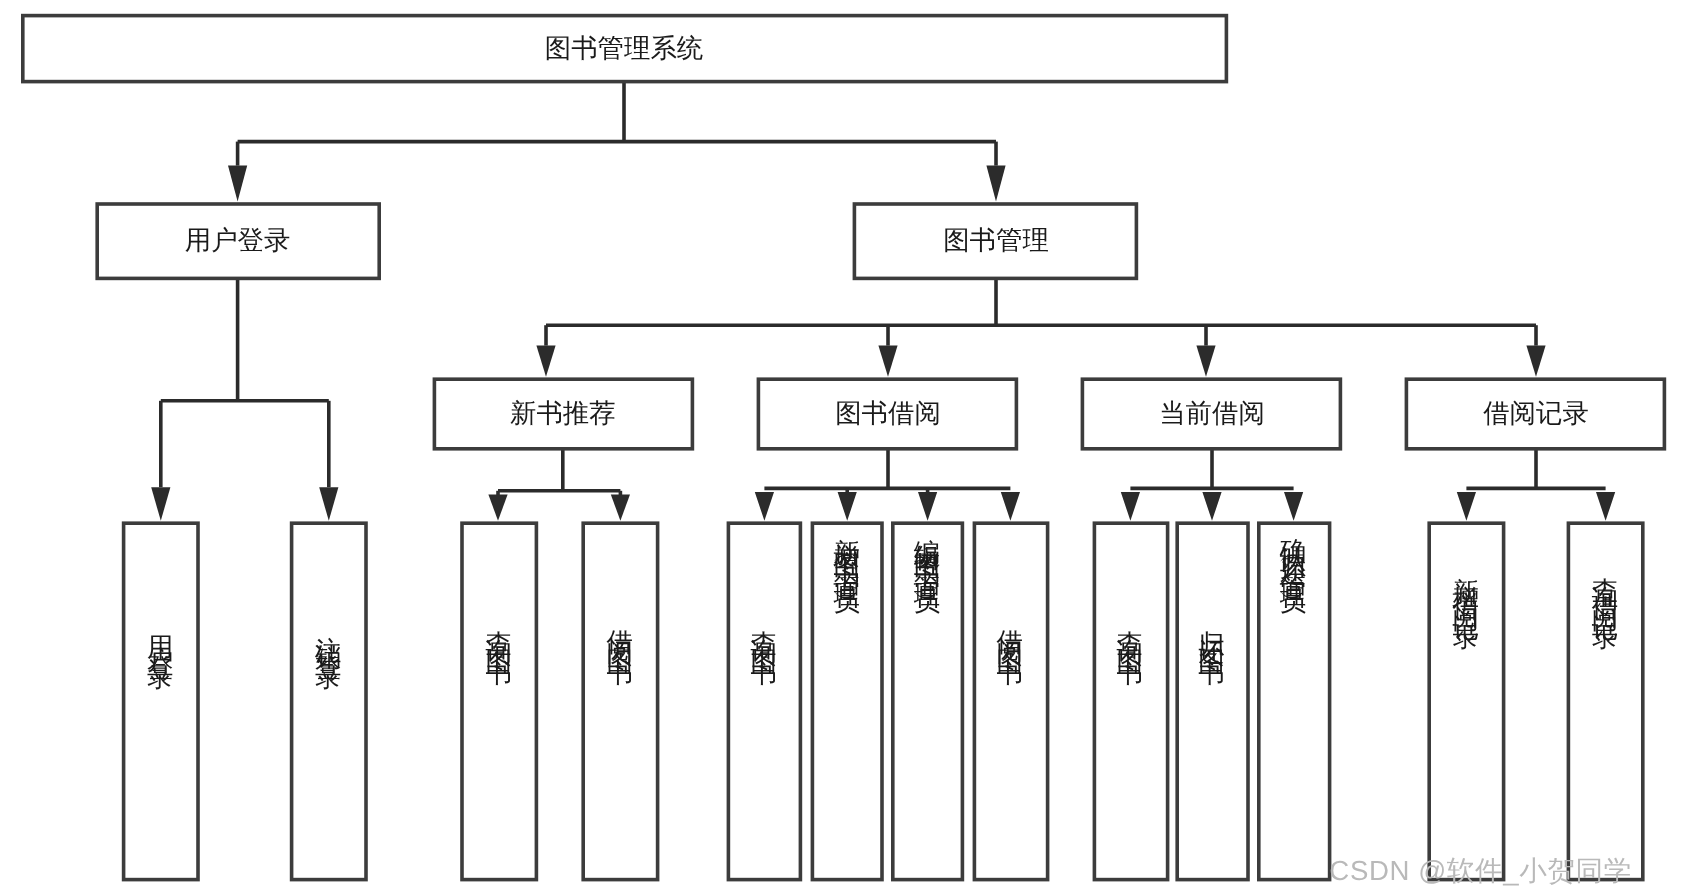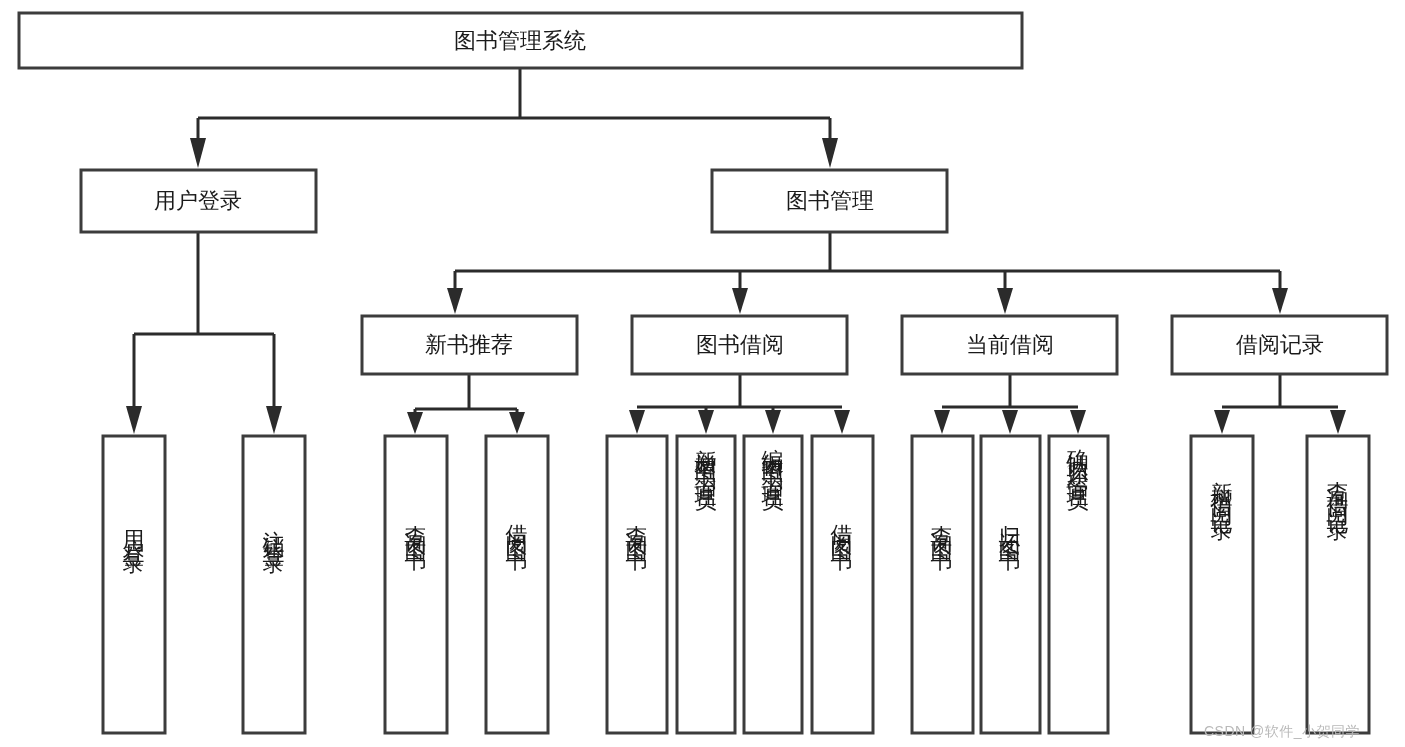--- a/index.html
+++ b/index.html
@@ -53,21 +53,21 @@
     font-family: "Liberation Sans", "DejaVu Sans", sans-serif;
     font-size: 22px;
     fill: #1a1a1a;
     text-anchor: middle;
   }
   .watermark-text {
     position: absolute;
     right: 14px;
     bottom: 6px;
     font-family: "Liberation Sans", "DejaVu Sans", sans-serif;
-    font-size: 14px;
+    font-size: 23px;
     color: #b9b9b9;
     white-space: nowrap;
     letter-spacing: 0.5px;
     user-select: none;
     margin-top: 30px;
   }
 </style>
 </head>
 <body>
 

